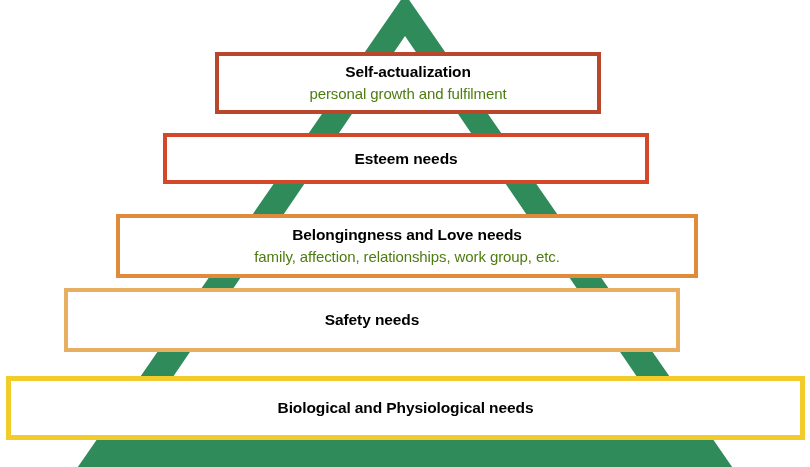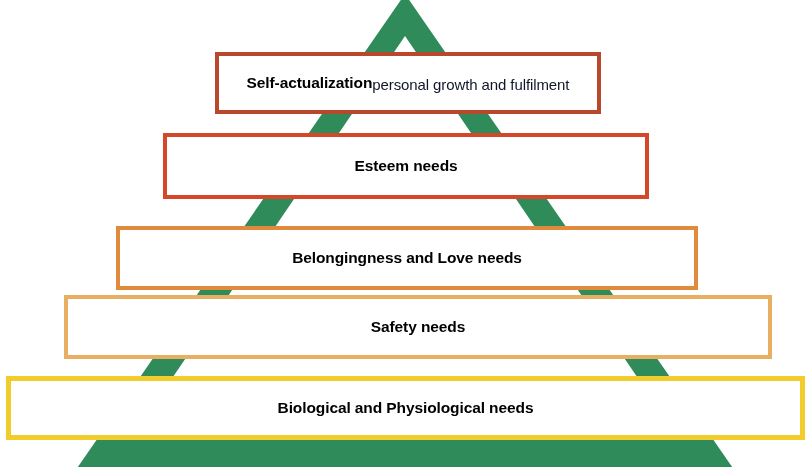--- a/index.html
+++ b/index.html
@@ -21,46 +21,46 @@
     left: 0;
     top: 0;
     width: 810px;
     height: 467px;
   }
   .level-box {
     position: absolute;
     box-sizing: border-box;
     background: #ffffff;
     display: flex;
-    flex-direction: row;
+    flex-direction: column;
     align-items: center;
     justify-content: center;
     text-align: center;
     z-index: 5;
   }
   .level-title {
     font-weight: bold;
     font-size: 15.5px;
     color: #000000;
     line-height: 1.25;
     letter-spacing: -0.1px;
   }
   .level-desc {
     font-weight: normal;
     font-size: 15px;
-    color: #0f172a;
+    color: #4d7c0f;
     line-height: 1.3;
     margin-top: 3px;
     letter-spacing: -0.1px;
   }
   
   #level-1 { left: 215px; top: 52px;  width: 386px; height: 62px; border: 4px solid #b9472b; }
-  #level-2 { left: 163px; top: 133px; width: 486px; height: 66px; border: 4px solid #d4482a; align-items: center; }
-  #level-3 { left: 116px; top: 226px; width: 582px; height: 64px; border: 4px solid #e08a3c; }
-  #level-4 { left: 64px;  top: 295px; width: 708px; height: 64px; border: 4px solid #c2410c; }
+  #level-2 { left: 163px; top: 133px; width: 486px; height: 51px; border: 4px solid #d4482a; align-items: center; }
+  #level-3 { left: 116px; top: 214px; width: 582px; height: 64px; border: 4px solid #e08a3c; }
+  #level-4 { left: 64px;  top: 288px; width: 616px; height: 64px; border: 4px solid #c2410c; }
   #level-5 { left: 6px;   top: 376px; width: 799px; height: 64px; border: 5px solid #f1cc2b; }
 </style>
 </head>
 <body>
 
 <div id="stage" style="background: rgb(255, 255, 255);">
 
   <svg id="pyramid-svg" viewBox="0 0 810 467" preserveAspectRatio="none" aria-hidden="true">
 
     <path d="M 405 -6 L 737 474 L 73 474 Z
@@ -71,20 +71,21 @@
     <div class="level-title">Self-actualization</div>
     <div class="level-desc">personal growth and fulfilment</div>
   </div>
 
   <div class="level-box" id="level-2" style="border-color: rgb(212, 72, 42);">
     <div class="level-title">Esteem needs</div>
   </div>
 
   <div class="level-box" id="level-3" style="border-color: rgb(224, 138, 60);">
     <div class="level-title">Belongingness and Love needs</div>
+    <div class="level-desc">family, affection, relationships, work group, etc.</div>
   </div>
 
   <div class="level-box" id="level-4" style="border-color: rgb(232, 174, 98);">
     <div class="level-title">Safety needs</div>
   </div>
 
   <div class="level-box" id="level-5" style="border-color: rgb(241, 204, 43);">
     <div class="level-title">Biological and Physiological needs</div>
   </div>
 

